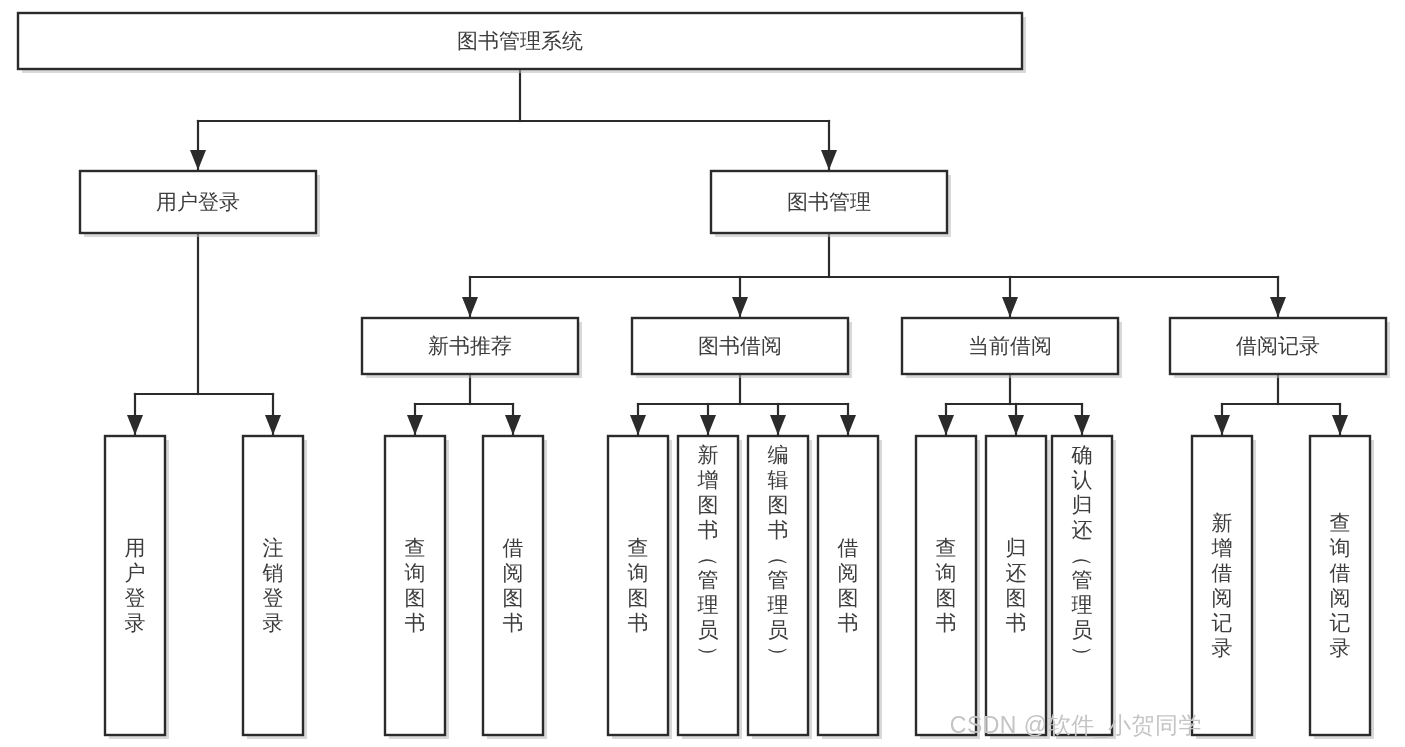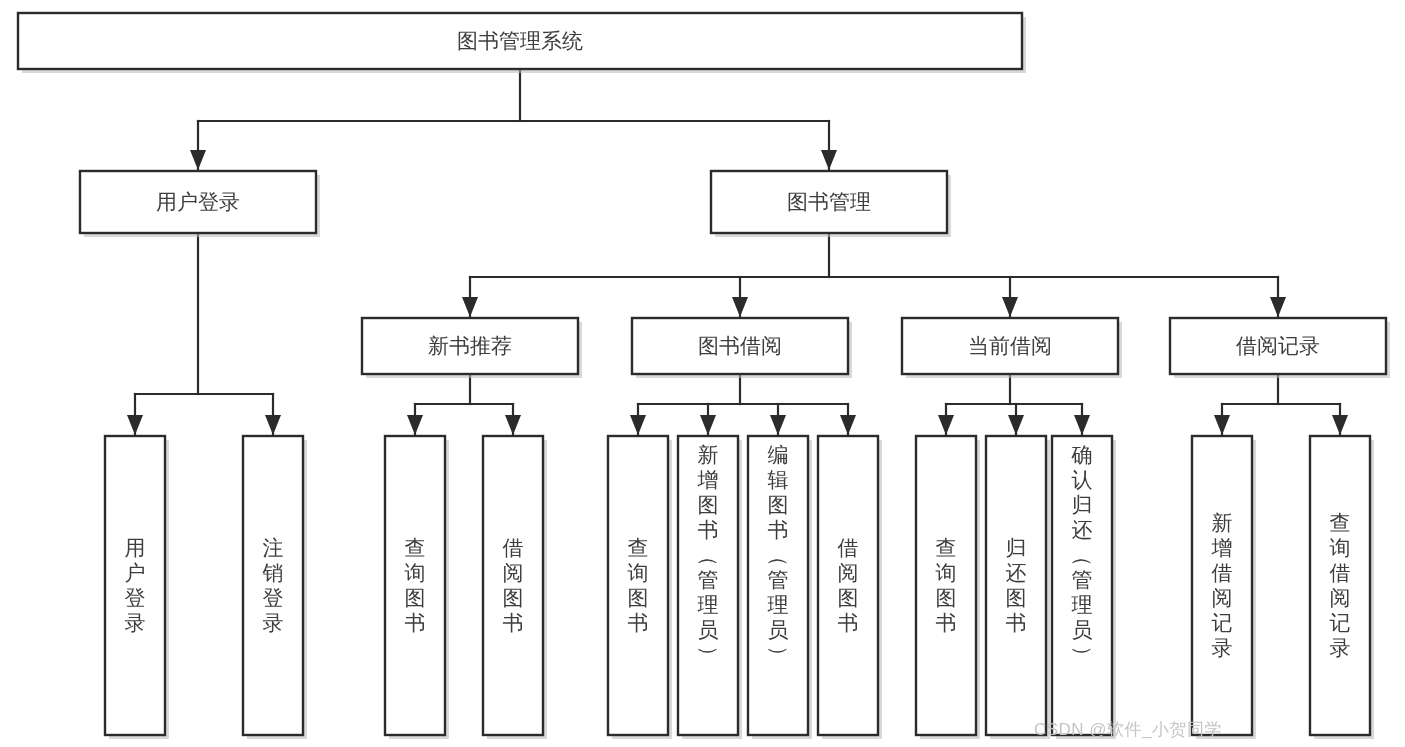--- a/index.html
+++ b/index.html
@@ -52,24 +52,24 @@
     stroke: #2b2b2b;
     stroke-width: 2.2;
     fill: none;
     stroke-linecap: square;
   }
   .arrow-head {
     fill: #2b2b2b;
   }
   .watermark {
     position: absolute;
-    right: 8px;
+    right: 28px;
     bottom: 6px;
     font-family: "Liberation Sans", "DejaVu Sans", sans-serif;
-    font-size: 17px;
+    font-size: 23px;
     color: #c4c4c4;
     letter-spacing: 0.5px;
     white-space: nowrap;
     user-select: none;
   }
 </style>
 </head>
 <body>
 
 <div id="diagram-root">

